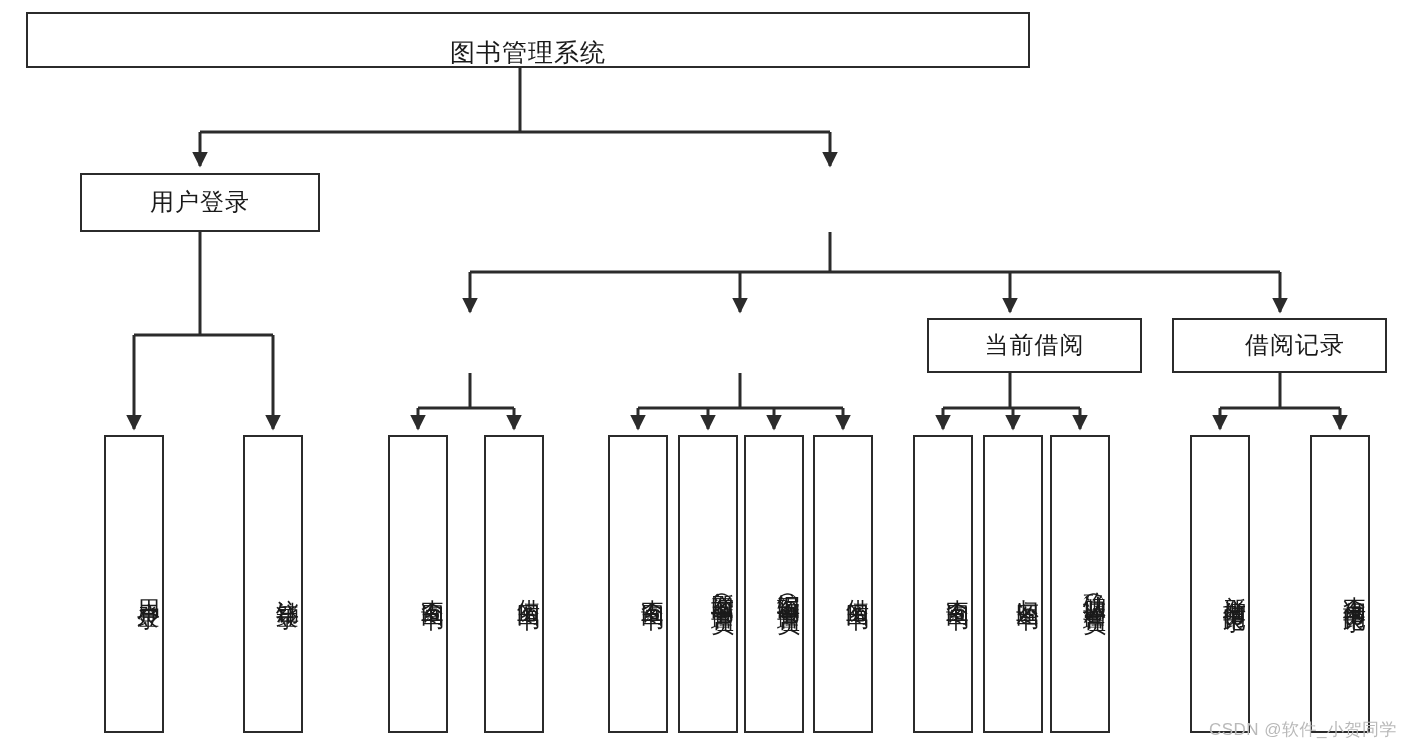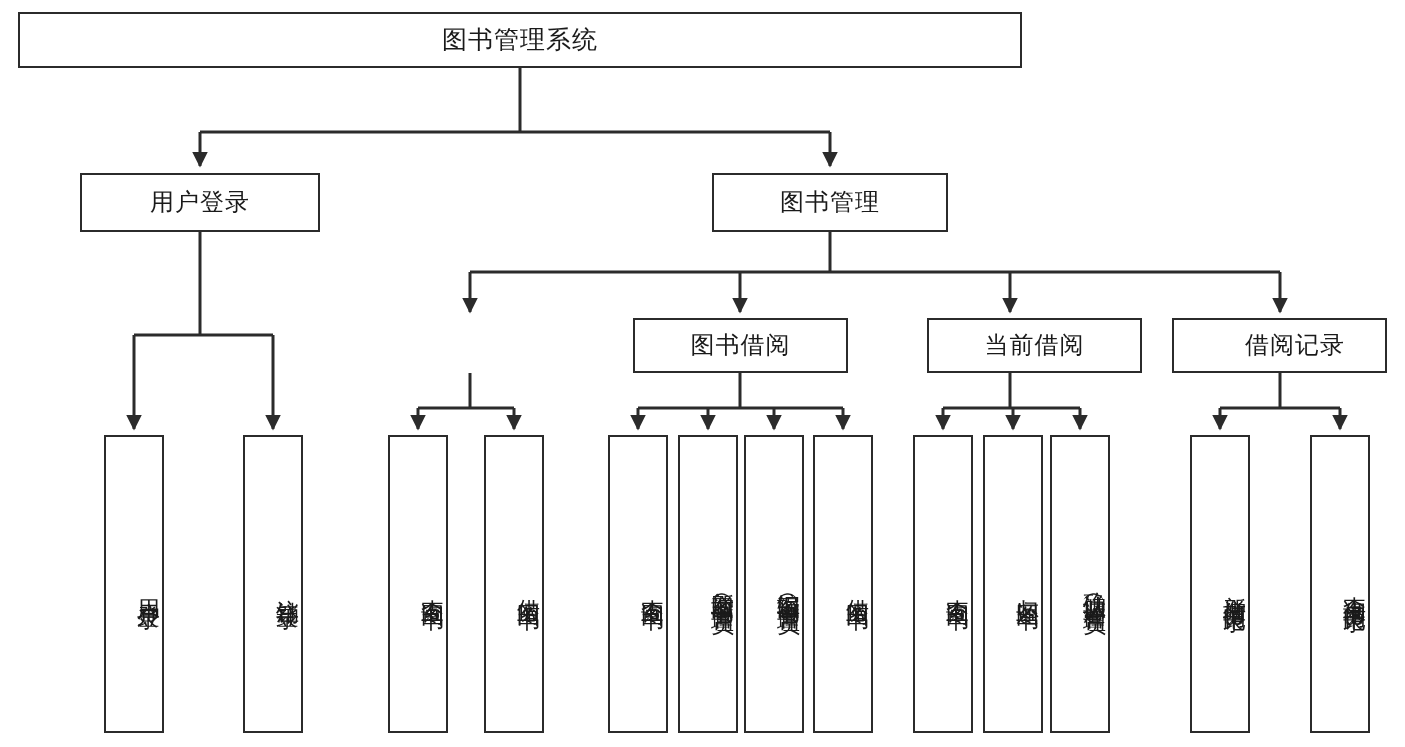--- a/index.html
+++ b/index.html
@@ -114,34 +114,28 @@
       <path d="M 1013 408 L 1013 429" marker-end="url(#arrow)"></path>
       <path d="M 1080 408 L 1080 429" marker-end="url(#arrow)"></path>
 
       <path d="M 1280 373 L 1280 408"></path>
       <path d="M 1220 408 L 1340 408"></path>
       <path d="M 1220 408 L 1220 429" marker-end="url(#arrow)"></path>
       <path d="M 1340 408 L 1340 429" marker-end="url(#arrow)"></path>
     </g>
   </svg>
 
-  <div class="node horiz root" style="left:18px; top:12px; width:1004px; height:56px;">
+  <div class="node horiz root" style="left:26px; top:12px; width:1004px; height:56px;align-items:flex-end;">
     <span>图书管理系统</span>
   </div>
 
   <div class="node horiz" style="left:80px; top:173px; width:240px; height:59px;">
     <span>用户登录</span>
   </div>
-  <div class="node horiz" style="left:712px; top:173px; width:236px; height:59px;">
-    <span>图书管理</span>
-  </div>
 
-  <div class="node horiz" style="left:633px; top:318px; width:215px; height:55px;">
-    <span>图书借阅</span>
-  </div>
   <div class="node horiz" style="left:903px; top:318px; width:215px; height:55px;margin-left:24px;">
     <span>当前借阅</span>
   </div>
   <div class="node horiz" style="left:1172px; top:318px; width:215px; height:55px;padding-left:31px;">
     <span>借阅记录</span>
   </div>
 
   <div class="node vert" style="left:104px; top:435px; width:60px; height:298px;">
     <span>用户登录</span>
   </div>
@@ -175,14 +169,15 @@
   <div class="node vert" style="left:1050px; top:435px; width:60px; height:298px;">
     <span>确认归还（管理员）</span>
   </div>
   <div class="node vert" style="left:1190px; top:435px; width:60px; height:298px;">
     <span>新增借阅记录</span>
   </div>
   <div class="node vert" style="left:1310px; top:435px; width:60px; height:298px;">
     <span>查询借阅记录</span>
   </div>
 
+  <div class="watermark">CSDN @软件_小贺同学</div>
 
 </div>
 
 </body></html>

